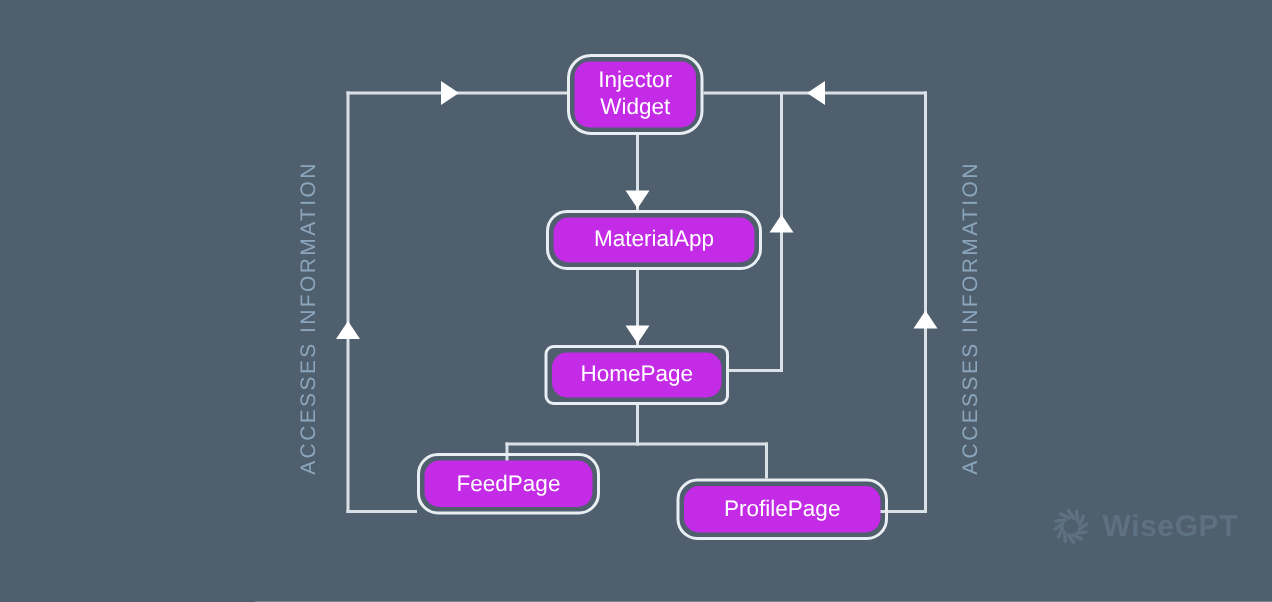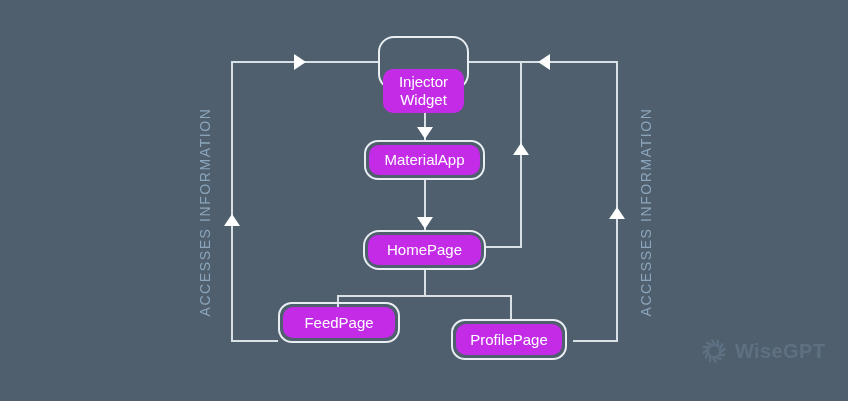--- a/index.html
+++ b/index.html
@@ -34,25 +34,25 @@
     background:var(--node-fill);
     border-radius:10px;
     display:flex;align-items:center;justify-content:center;
     color:#ffffff;
     font-size:15px;
     font-weight:500;
     text-align:center;
     line-height:18px;
   }
   .n-injector{left:378px;top:36px;width:91px;height:54px;}
-  .n-material{left:364px;top:140px;width:121px;height:40px;border-radius:14px;}
-  .n-home{left:363px;top:230px;width:123px;height:40px;border-radius:16px;}
+  .n-material{left:364px;top:140px;width:144px;height:40px;border-radius:14px;}
+  .n-home{left:363px;top:230px;width:123px;height:40px;border-radius:6px;}
   .n-feed{left:278px;top:302px;width:122px;height:41px;border-radius:14px;}
-  .n-profile{left:451px;top:319px;width:116px;height:41px;border-radius:14px;}
-  .n-injector .node-inner{padding:0 6px;margin-top:28px;}
+  .n-profile{left:451px;top:319px;width:141px;height:41px;border-radius:14px;}
+  .n-injector .node-inner{padding:0 6px;}
   
   .line{position:absolute;background:var(--connector);}
   .v{width:2px;}
   .h{height:2px;}
   
   .arrow{position:absolute;width:0;height:0;}
   .arrow.down{border-left:8px solid transparent;border-right:8px solid transparent;border-top:12px solid var(--arrow);}
   .arrow.up{border-left:8px solid transparent;border-right:8px solid transparent;border-bottom:12px solid var(--arrow);}
   .arrow.right{border-top:8px solid transparent;border-bottom:8px solid transparent;border-left:12px solid var(--arrow);}
   .arrow.left{border-top:8px solid transparent;border-bottom:8px solid transparent;border-right:12px solid var(--arrow);}

